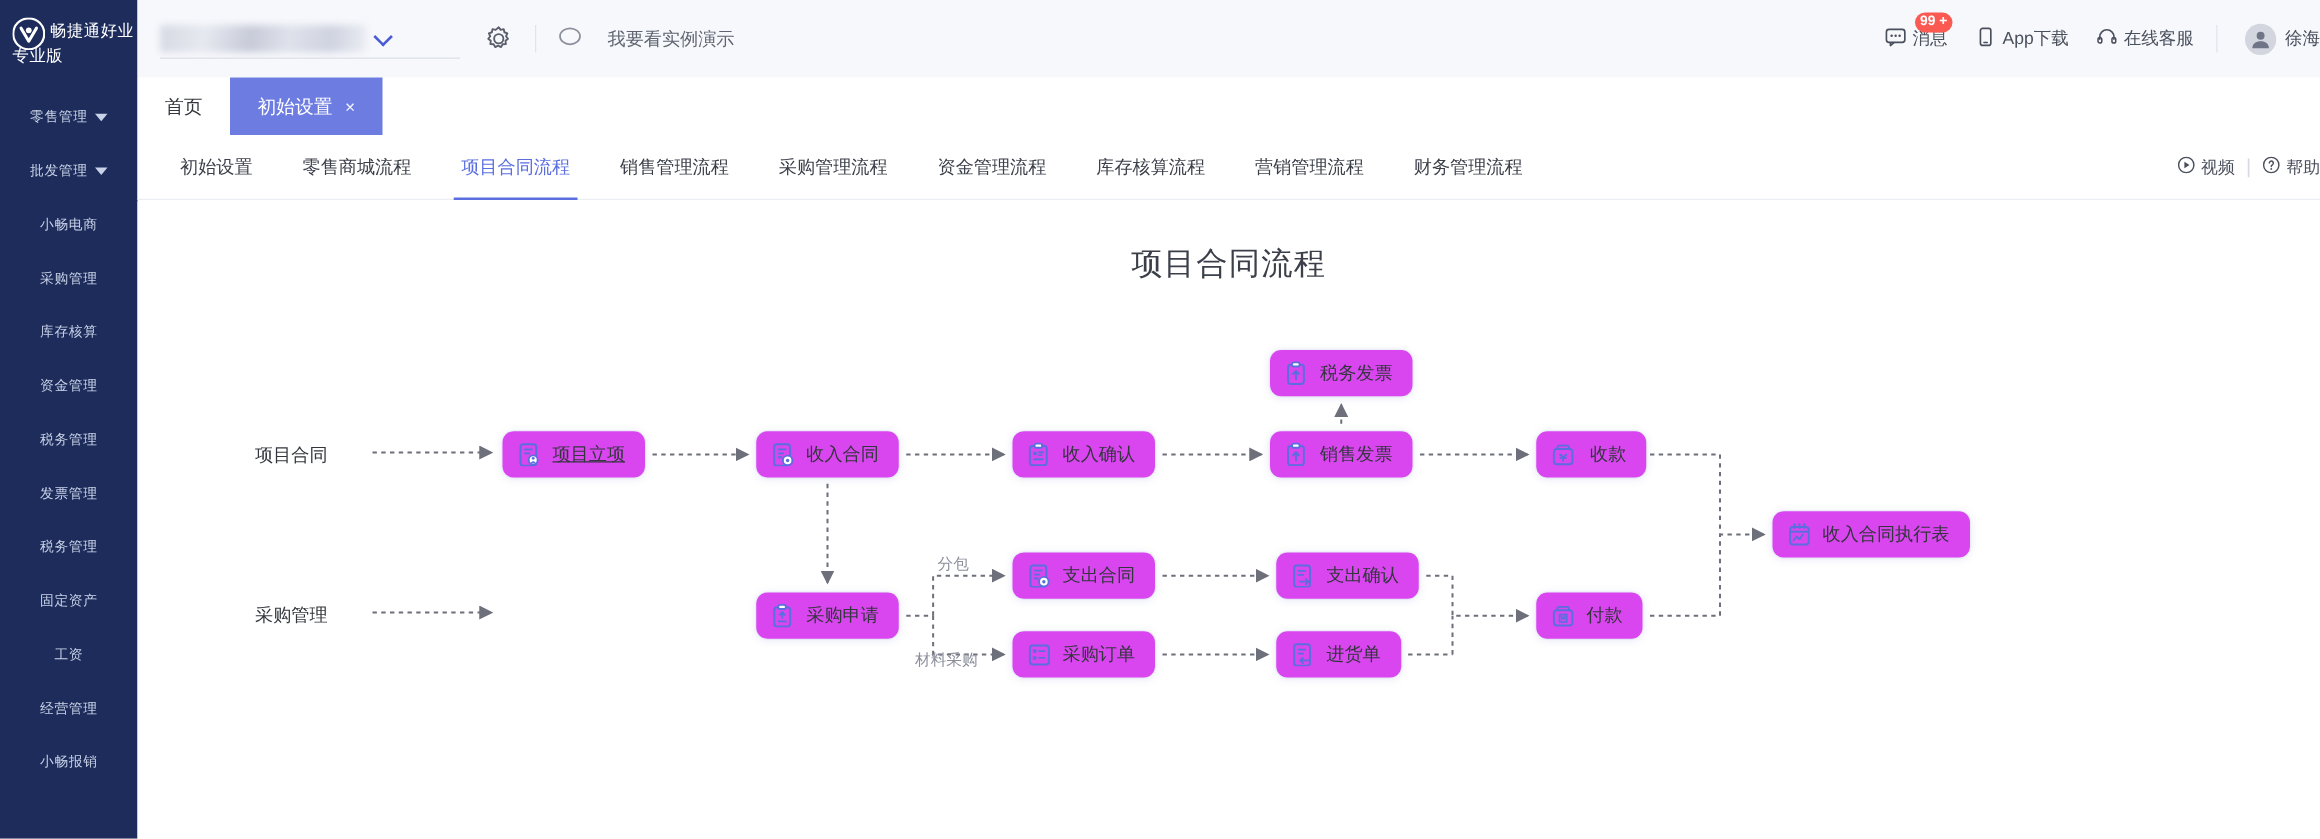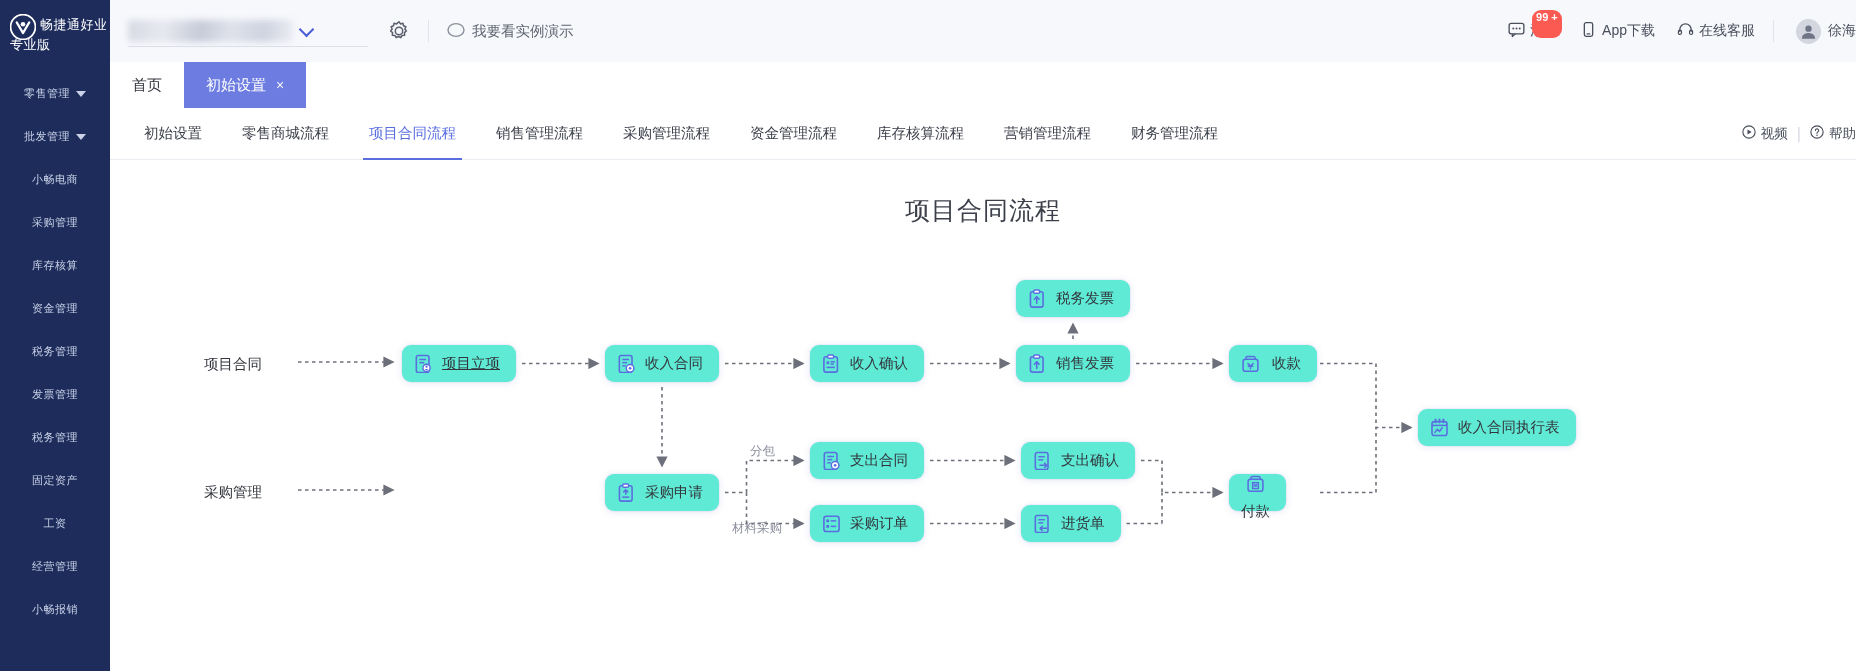--- a/index.html
+++ b/index.html
@@ -54,32 +54,32 @@
     filter: blur(3px); border-radius:2px;
   }
   .org-underline { position:absolute; left:8px; bottom:4px; width:240px; height:1px; background:#dcdfe8; }
   .chev-down {
     width:11px;height:11px;border-right:2px solid #4a5bd4;border-bottom:2px solid #4a5bd4;
     transform:rotate(45deg); margin-left:8px; margin-bottom:4px;
   }
   .gear-btn { margin-left:18px; width:22px; height:22px; cursor:pointer; }
   .hdr-divider { width:1px; height:22px; background:#e2e4ec; margin-left:18px; }
   .demo-link {
-    display:flex; align-items:center; gap:7px; margin-left:18px;
+    display:flex; align-items:center; gap:21px; margin-left:18px;
     color:#5f6470; font-size:14.5px; cursor:pointer; white-space:nowrap;
   }
   .hdr-right { margin-left:auto; display:flex; align-items:center; padding-right:0; }
   .hdr-act {
     display:flex; align-items:center; gap:5px; margin-left:22px;
     color:#4a4f5c; font-size:14px; cursor:pointer; position:relative; white-space:nowrap;
   }
   .badge {
     position:absolute; left:24px; top:-11px;
     background:#fa5a52; color:#fff; font-size:11px; line-height:15px;
-    height:28px; min-width:27px; border-radius:9px; text-align:center;
+    height:16px; min-width:27px; border-radius:9px; text-align:center;
     padding:0 4px; font-weight:600;
   }
   .avatar {
     width:25px;height:25px;border-radius:50%;background:#d3d6df;
     display:flex;align-items:center;justify-content:center; margin-left:22px;
   }
   .uname { margin-left:7px; color:#4a4f5c; font-size:14px; white-space:nowrap; }
 
   
   .tabstrip {
@@ -120,21 +120,21 @@
   .canvas { position:absolute; left:110px; top:161px; width:1746px; height:510px; background:#fff; overflow:hidden; }
   .flow-title {
     position:absolute; left:0; right:0; top:33px; text-align:center;
     font-size:25px; color:#3b3f49; letter-spacing:1px;
   }
   #wires { position:absolute; left:0; top:0; width:1746px; height:510px; }
 
   .node {
     position:absolute; display:flex; align-items:center; gap:9px;
     height:37px; padding:0 16px 0 12px;
-    background:#5eead4; border-radius:9px;
+    background:#d946ef; border-radius:9px;
     box-shadow:0 1px 7px rgba(96,106,190,.17), 0 0 0 1px rgba(120,130,210,.07);
     font-size:14.5px; color:#33363d; white-space:nowrap; cursor:pointer;
   }
   .node .ic { width:19px; height:19px; flex:0 0 19px; display:block; }
   .rowlabel {
     position:absolute; font-size:14.5px; color:#33363d; white-space:nowrap;
   }
   .edgelabel {
     position:absolute; font-size:12.5px; color:#8b8f9b; white-space:nowrap;
   }
@@ -472,21 +472,21 @@
         </div>
         <div class="node" style="left: 911px; top: 344px;">
           <svg class="ic" viewBox="0 0 18 18">
             <rect x="2.2" y="1.4" width="12" height="16.2" rx="2" fill="none" stroke="#5b6ee0" stroke-width="1.5"></rect>
             <line x1="5" y1="5.4" x2="11.2" y2="5.4" stroke="#5b6ee0" stroke-width="1.4"></line>
             <line x1="5" y1="8.4" x2="9.6" y2="8.4" stroke="#5b6ee0" stroke-width="1.4"></line>
             <path d="M13.2 13.6H6.8M6.8 13.6l2-2M6.8 13.6l2 2" fill="none" stroke="#5b6ee0" stroke-width="1.4" stroke-linecap="round" stroke-linejoin="round"></path>
           </svg>
           <span>进货单</span>
         </div>
-        <div class="node" style="left: 1119px; top: 313px; flex-direction: column;">
+        <div class="node" style="left: 1119px; top: 313px;">
           <svg class="ic" viewBox="0 0 18 18">
             <rect x="2" y="5" width="14" height="11.4" rx="2.2" fill="none" stroke="#5b6ee0" stroke-width="1.5"></rect>
             <path d="M4.6 5V3.9a1.5 1.5 0 011.5-1.5h5.8A1.5 1.5 0 0113.4 3.9V5" fill="none" stroke="#5b6ee0" stroke-width="1.4"></path>
             <rect x="6.3" y="8.2" width="5.4" height="5.6" fill="none" stroke="#5b6ee0" stroke-width="1.3"></rect>
             <path d="M7.6 9.6L9 11l1.4-1.4M7.7 11.4h2.6" fill="none" stroke="#5b6ee0" stroke-width="1.2" stroke-linecap="round"></path>
           </svg>
           <span>付款</span>
         </div>
         <div class="rowlabel" style="left: 94px; top: 194px;">项目合同</div>
         <div class="rowlabel" style="left: 94px; top: 322px;">采购管理</div>

